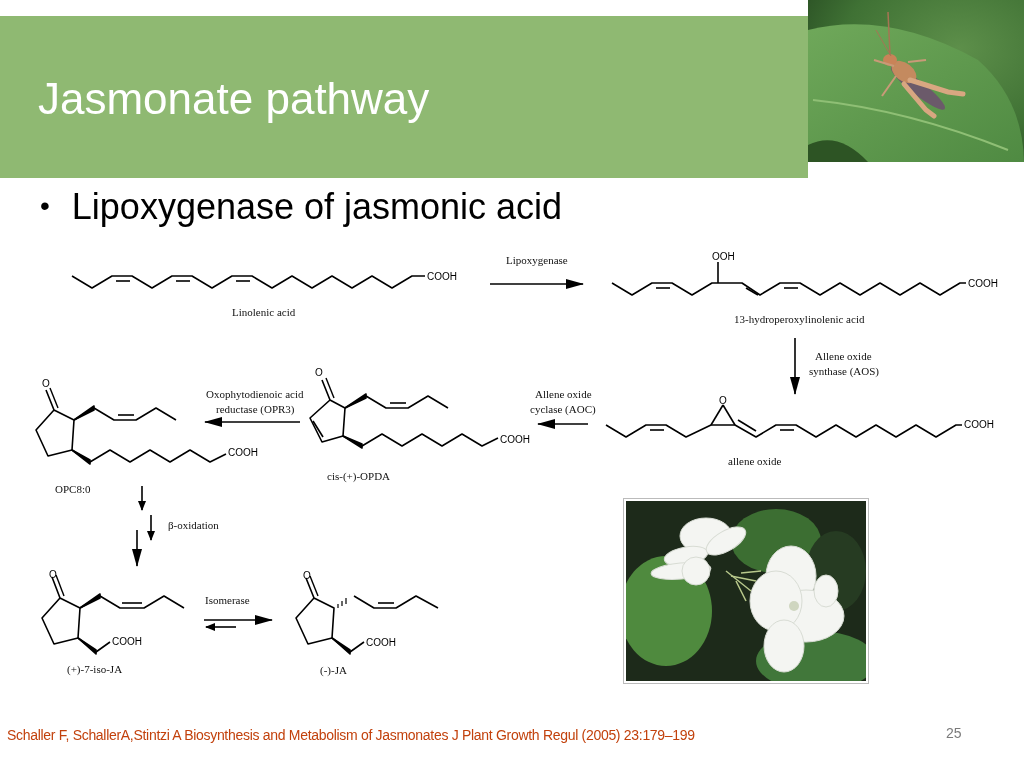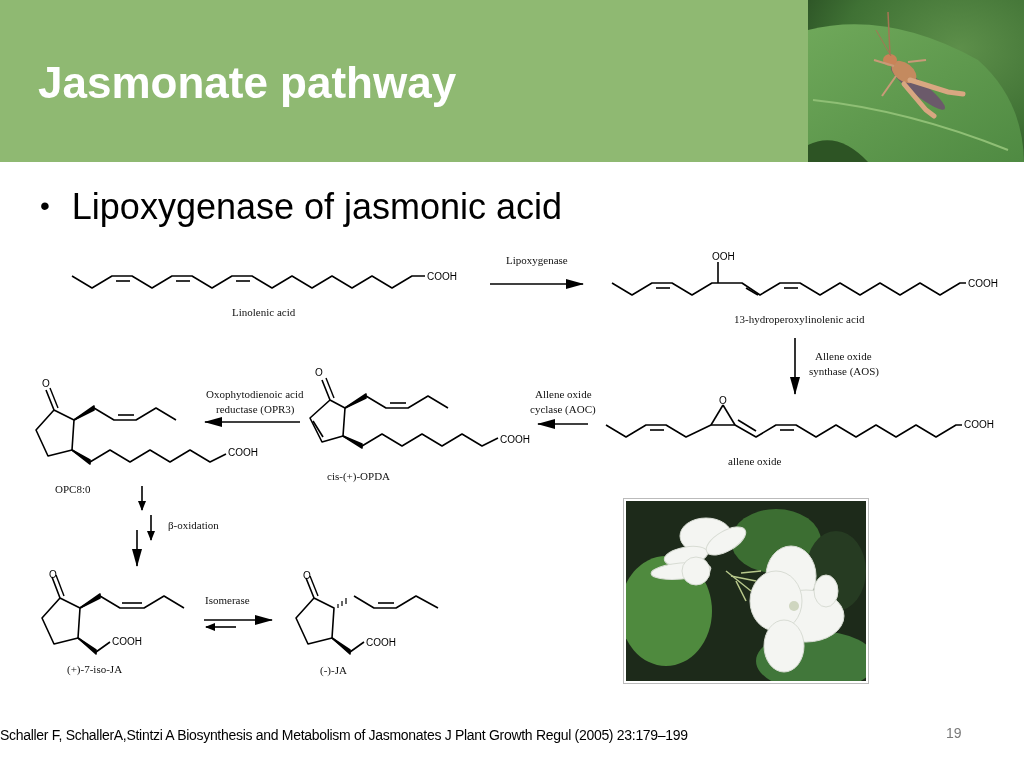--- a/index.html
+++ b/index.html
@@ -1,26 +1,26 @@
 <!DOCTYPE html>
 <html><head>
 <meta charset="utf-8">
 <style>
   html,body{margin:0;padding:0;}
   body{width:1024px;height:768px;position:relative;overflow:hidden;background:#ffffff;font-family:"Liberation Sans",sans-serif;}
-  .header{position:absolute;left:0;top:0;width:808px;height:162px;background:#8fb972;font-weight:bold;}
+  .header{position:absolute;left:0;top:16px;width:808px;height:162px;background:#8fb972;}
   .title{position:absolute;left:38px;top:58px;font-size:44px;color:#ffffff;font-family:"Liberation Sans",sans-serif;letter-spacing:0px;}
   .photo-grasshopper{position:absolute;left:808px;top:0;width:216px;height:162px;overflow:hidden;}
   .bullet-row{position:absolute;left:40px;top:186px;font-size:36px;color:#000;display:flex;align-items:baseline;}
   .bullet{font-size:28px;margin-right:22px;position:relative;top:-4px;}
   .diagram{position:absolute;left:0;top:240px;width:1024px;height:460px;}
   .lbl{font-family:"Liberation Serif",serif;font-size:11px;fill:#111;}
   .chem{font-family:"Liberation Sans",sans-serif;font-size:10px;fill:#000;}
   .photo-jasmine{position:absolute;left:623px;top:498px;width:240px;height:180px;border:1px solid #bbb;padding:2px;background:#fff;}
-  .footer{position:absolute;left:0;top:727px;font-size:14px;color:#000000;font-family:"Liberation Sans",sans-serif;letter-spacing:-0.3px;}
+  .footer{position:absolute;left:7px;top:727px;font-size:14px;color:#c2410c;font-family:"Liberation Sans",sans-serif;letter-spacing:-0.3px;}
   .pagenum{position:absolute;left:946px;top:725px;font-size:14px;color:#7a7a7a;}
 </style>
 </head>
 <body>
 
 <div class="header">
   <div class="title">Jasmonate pathway</div>
 </div>
 
 <div class="photo-grasshopper">
@@ -210,13 +210,13 @@
     <g stroke="#b8c98c" stroke-width="1.5">
       <line x1="100" y1="70" x2="125" y2="90"></line>
       <line x1="105" y1="75" x2="130" y2="80"></line>
       <line x1="110" y1="80" x2="120" y2="100"></line>
       <line x1="115" y1="72" x2="135" y2="70"></line>
     </g>
   </svg>
 </div>
 
 <div class="footer">Schaller F, SchallerA,Stintzi A Biosynthesis and Metabolism of Jasmonates J Plant Growth Regul (2005) 23:179–199</div>
-<div class="pagenum">19</div>
+<div class="pagenum">25</div>
 
 </body></html>

